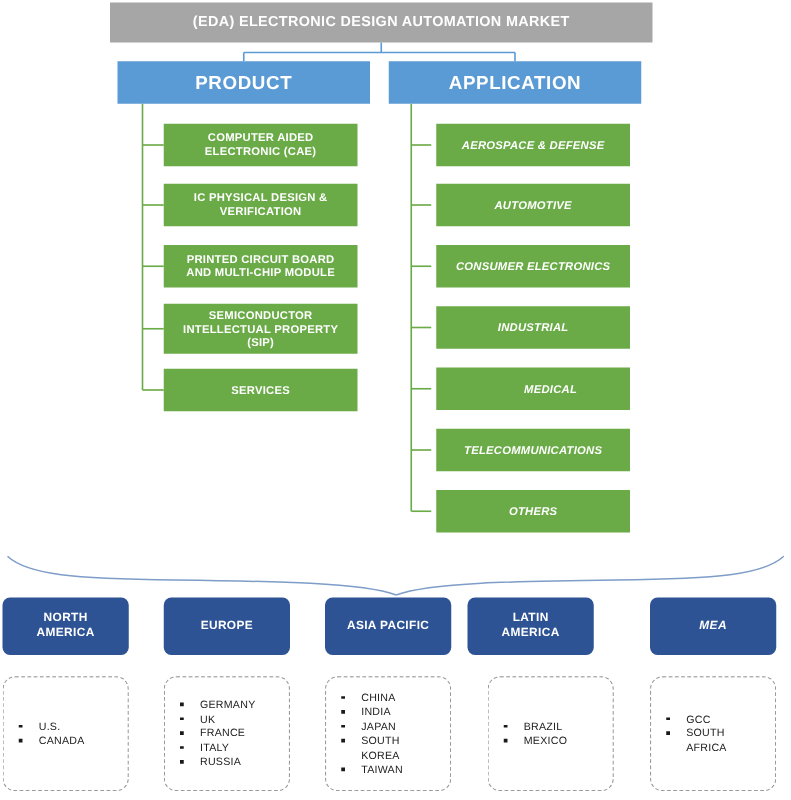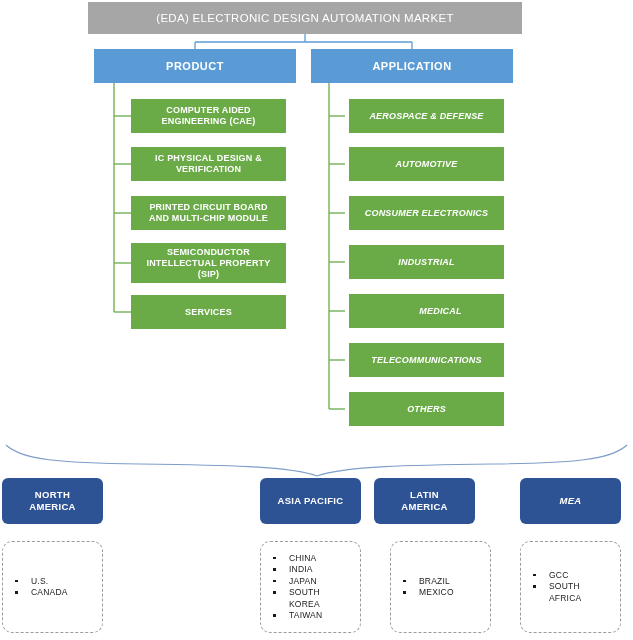--- a/index.html
+++ b/index.html
@@ -39,39 +39,39 @@
     height: 32px;
     background: #a6a6a6;
     display: flex;
     align-items: center;
     justify-content: center;
     box-sizing: border-box;
   }
   .title-box .txt {
     color: #ffffff;
     font-size: 11.5px;
-    font-weight: normal;
+    font-weight: bold;
     letter-spacing: 0.3px;
     text-align: left;
     white-space: nowrap;
   }
 
   
   .cat-box {
     position: absolute;
     height: 34px;
     background: #5b9bd5;
     display: flex;
     align-items: center;
     justify-content: center;
     box-sizing: border-box;
   }
   .cat-box .txt {
     color: #ffffff;
-    font-size: 11px;
+    font-size: 15px;
     font-weight: bold;
     letter-spacing: 0.5px;
     text-align: center;
   }
   #cat-product { left: 94px;  top: 49px; width: 202px; }
   #cat-application { left: 311px; top: 49px; width: 202px; }
 
   
   .leaf-box {
     position: absolute;
@@ -201,21 +201,21 @@
   <div class="cat-box" id="cat-product">
     <span class="txt" style="white-space: pre-line;">PRODUCT</span>
   </div>
   <div class="cat-box" id="cat-application">
     <span class="txt" style="white-space: pre-line;">APPLICATION</span>
   </div>
 
   <div class="col-product">
     <div class="leaf-box" style="top:99px;height:34px;">
       <span class="txt" style="white-space: pre-line;">COMPUTER AIDED
-ENGINEERING (CAE)</span>
+ELECTRONIC (CAE)</span>
     </div>
     <div class="leaf-box" style="top:147px;height:34px;">
       <span class="txt" style="white-space: pre-line;">IC PHYSICAL DESIGN &amp;
 VERIFICATION</span>
     </div>
     <div class="leaf-box" style="top:196px;height:34px;">
       <span class="txt" style="white-space: pre-line;">PRINTED CIRCUIT BOARD
 AND MULTI-CHIP MODULE</span>
     </div>
     <div class="leaf-box" style="top:243px;height:40px;">
@@ -249,35 +249,47 @@
     </div>
     <div class="leaf-box" style="top:392px;height:34px;">
       <span class="txt" style="white-space: pre-line;">OTHERS</span>
     </div>
   </div>
 
   <div class="region-box" style="left:2px;">
     <span class="txt" style="white-space: pre-line;">NORTH
 AMERICA</span>
   </div>
+  <div class="region-box" style="left:131px;">
+    <span class="txt" style="white-space: pre-line;">EUROPE</span>
+  </div>
   <div class="region-box" style="left:260px;">
     <span class="txt" style="white-space: pre-line;">ASIA PACIFIC</span>
   </div>
   <div class="region-box" style="left:374px;">
     <span class="txt" style="white-space: pre-line;">LATIN
 AMERICA</span>
   </div>
   <div class="region-box" style="left:520px;font-style:italic;">
     <span class="txt" style="white-space: pre-line;">MEA</span>
   </div>
 
   <div class="country-box" style="left:2px;">
     <ul>
         <li>U.S.</li>
         <li>CANADA</li>
+      </ul>
+  </div>
+  <div class="country-box" style="left:131px;">
+    <ul>
+        <li>GERMANY</li>
+        <li>UK</li>
+        <li>FRANCE</li>
+        <li>ITALY</li>
+        <li>RUSSIA</li>
       </ul>
   </div>
   <div class="country-box" style="left:260px;align-items:center;">
     <ul>
         <li>CHINA</li>
         <li>INDIA</li>
         <li>JAPAN</li>
         <li>SOUTH
 KOREA</li>
         <li>TAIWAN</li>

